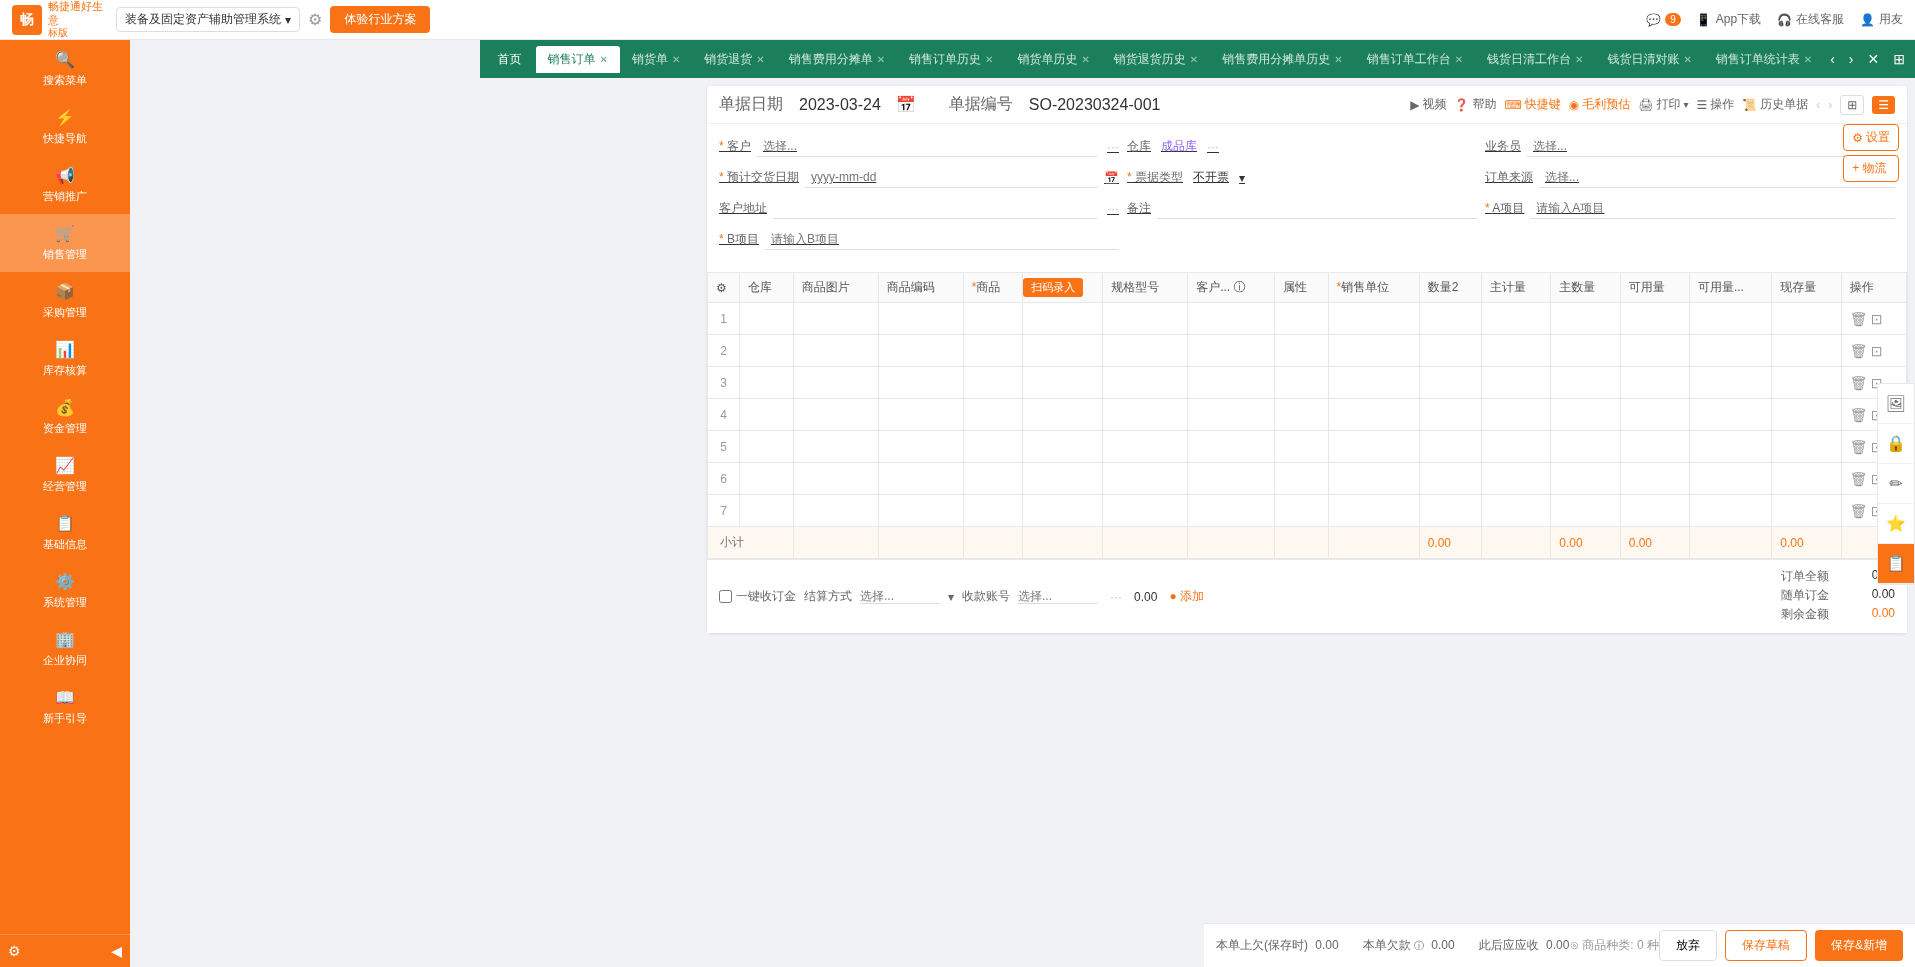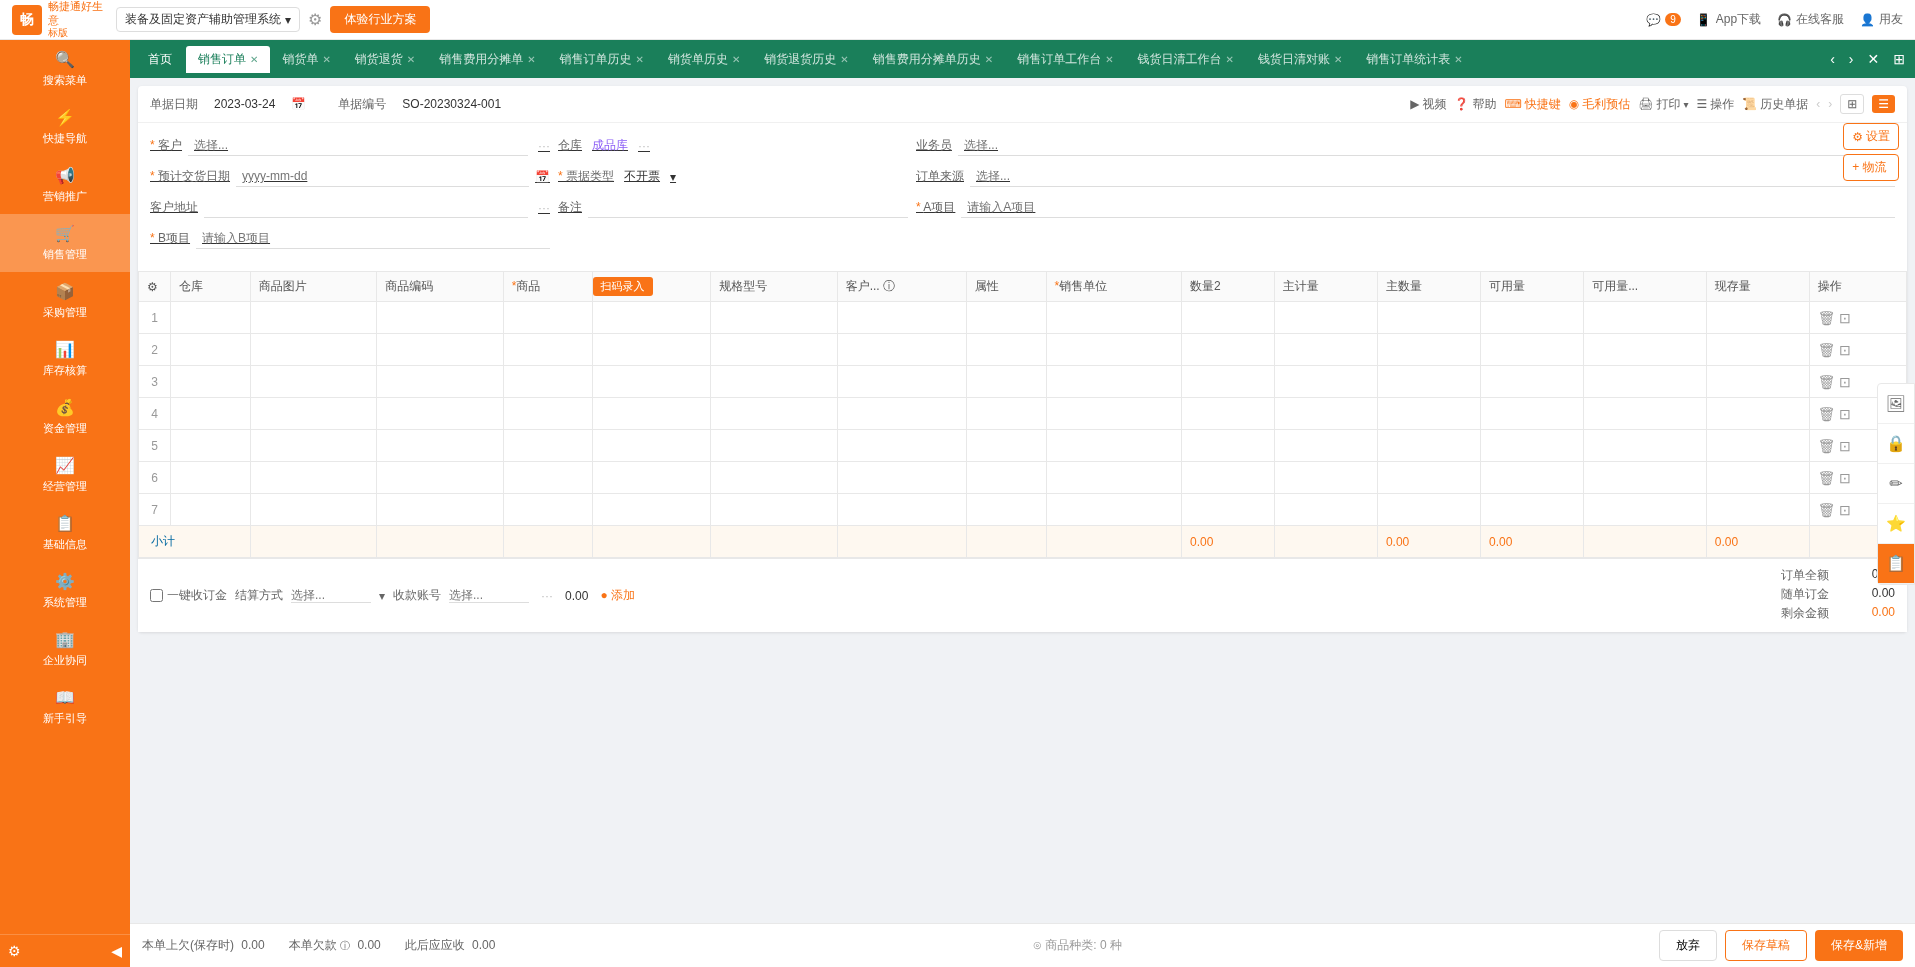--- a/index.html
+++ b/index.html
@@ -3,21 +3,21 @@
   <meta charset="utf-8">
   <style>
     * { box-sizing: border-box; margin: 0; padding: 0; }
     body { font-family: 'Microsoft YaHei', Arial, sans-serif; font-size: 12px; background: #f0f2f5; color: #333; overflow: hidden; }
 
     
     .app-container { display: flex; flex-direction: column; height: 967px; width: 1915px; }
     .top-bar { height: 40px; background: #fff; display: flex; align-items: center; padding: 0 12px; border-bottom: 1px solid #e8e8e8; justify-content: space-between; flex-shrink: 0; }
     .main-layout { display: flex; flex: 1; overflow: hidden; }
     .sidebar { width: 130px; background: #f97316; display: flex; flex-direction: column; flex-shrink: 0; }
-    .content-area { flex: 1; display: flex; flex-direction: column; overflow: hidden; }
+    .content-area { flex: 1; display: flex; flex-direction: column; overflow: hidden; align-items: flex-end; }
     .nav-tabs { height: 38px; background: #1a7f5a; display: flex; align-items: center; padding: 0 4px; flex-shrink: 0; overflow: hidden; }
     .page-content { flex: 1; background: #f0f2f5; overflow: auto; padding: 8px; }
 
     
     .top-bar-left { display: flex; align-items: center; gap: 8px; }
     .brand-logo { display: flex; align-items: center; gap: 6px; }
     .brand-icon { width: 30px; height: 30px; background: #f97316; border-radius: 4px; display: flex; align-items: center; justify-content: center; color: white; font-size: 14px; font-weight: bold; }
     .brand-name { font-size: 11px; color: #f97316; line-height: 1.2; max-width: 60px; }
     .system-select { display: flex; align-items: center; gap: 4px; border: 1px solid #ddd; border-radius: 4px; padding: 3px 8px; cursor: pointer; font-size: 12px; }
     .solution-btn { background: #f97316; color: white; border: none; border-radius: 4px; padding: 5px 14px; cursor: pointer; font-size: 12px; }
@@ -32,21 +32,21 @@
     
     .nav-tab { display: flex; align-items: center; gap: 4px; padding: 5px 12px; color: rgba(255,255,255,0.8); font-size: 12px; cursor: pointer; white-space: nowrap; border-radius: 3px 3px 0 0; flex-shrink: 0; }
     .nav-tab.active { background: white; color: #1a7f5a; }
     .nav-tab-close { font-size: 10px; opacity: 0.7; }
     .nav-tab-arrows { display: flex; gap: 2px; margin-left: auto; }
     .nav-tab-arrow { color: white; cursor: pointer; padding: 3px 6px; font-size: 14px; }
 
     
     .form-card { background: white; border-radius: 4px; padding: 0; margin-bottom: 8px; box-shadow: 0 1px 3px rgba(0,0,0,0.1); }
     .form-header { display: flex; align-items: center; justify-content: space-between; padding: 8px 12px; border-bottom: 1px solid #f0f0f0; }
-    .form-header-left { display: flex; align-items: center; gap: 16px; font-size: 12px; }
+    .form-header-left { display: flex; align-items: center; gap: 16px; font-size: 16px; }
     .form-header-right { display: flex; align-items: center; gap: 8px; font-size: 12px; color: #666; }
     .doc-number { color: #333; font-weight: 500; }
     .form-body { padding: 12px; }
     .form-row { display: flex; align-items: center; gap: 8px; margin-bottom: 10px; }
     .form-field { display: flex; align-items: center; flex: 1; gap: 6px; text-decoration: underline; }
     .form-label { color: #666; white-space: nowrap; font-size: 12px; }
     .form-label.required::before { content: '* '; color: #f97316; }
     .form-input { flex: 1; border: none; border-bottom: 1px solid #ddd; padding: 3px 6px; font-size: 12px; outline: none; color: #999; min-width: 80px; }
     .right-action-btn { background: #fff; border: 1px solid #f97316; color: #f97316; border-radius: 4px; padding: 4px 8px; font-size: 12px; cursor: pointer; display: flex; align-items: center; gap: 3px; }
     .table-tab { padding: 6px 16px; font-size: 12px; cursor: pointer; border-bottom: 2px solid transparent; color: #666; }
@@ -549,21 +549,21 @@
                     <td></td>
                     <td></td>
                     <td></td>
                     <td></td>
                     <td>
                       <button class="table-action-btn">🗑</button>
                       <button class="table-action-btn">⊡</button>
                     </td>
                   </tr>
                   <tr class="subtotal-row">
-                    <td colspan="2" style="color:#0369a1;padding-left:12px;">小计</td>
+                    <td colspan="2" style="color:#737373;padding-left:12px;">小计</td>
                     <td></td>
                     <td></td>
                     <td></td>
                     <td></td>
                     <td></td>
                     <td></td>
                     <td></td>
                     <td></td>
                     <td style="color:#f97316;">0.00</td>
                     <td></td>

